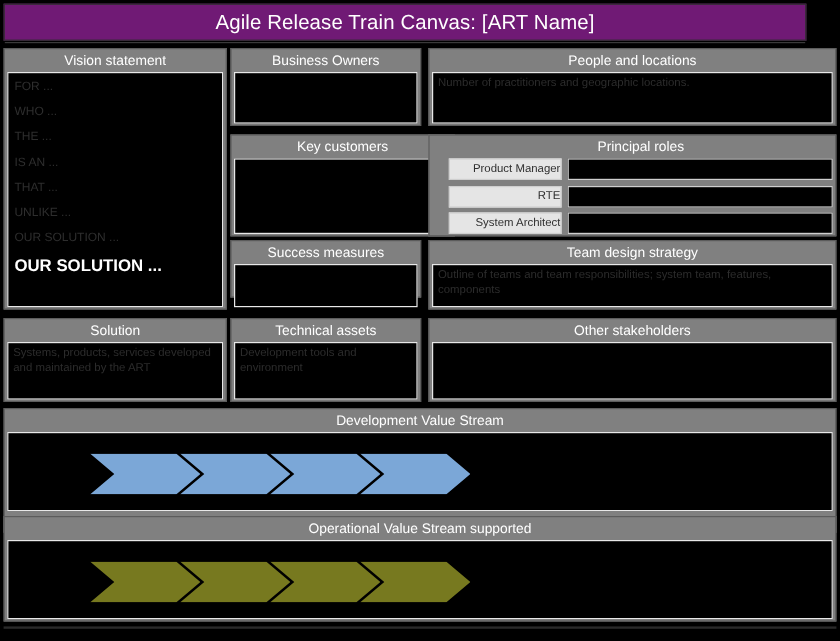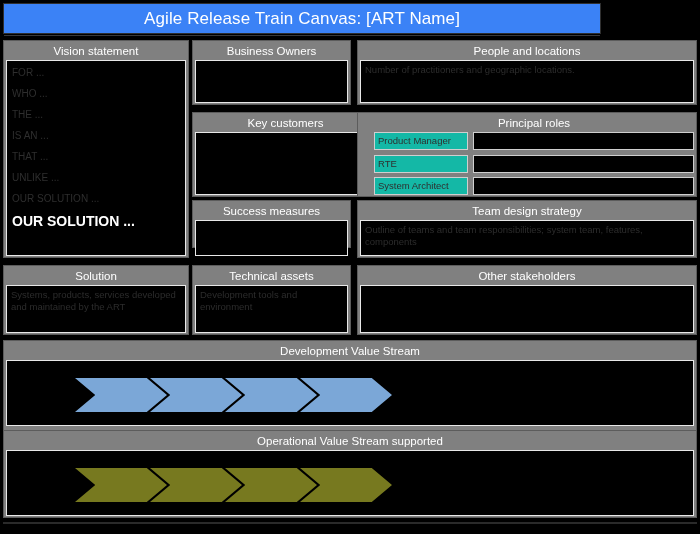--- a/index.html
+++ b/index.html
@@ -19,23 +19,23 @@
     height: 534px;
     background: #000000;
     box-sizing: border-box;
   }
 
   
   .title-bar {
     position: absolute;
     left: 3px;
     top: 3px;
-    width: 598px;
+    width: 669px;
     height: 31px;
-    background: #3b82f6;
+    background: #701a75;
     border: 1px solid #2f2f2f;
     box-sizing: border-box;
     display: flex;
     align-items: center;
     justify-content: center;
     color: #ffffff;
     font-size: 17px;
     letter-spacing: 0.1px;
   }
   .title-bar::after {
@@ -103,29 +103,30 @@
   #success .panel-body { height: 36px; }
 
   
   #people { left: 357px; top: 40px; width: 340px; height: 65px; }
   #people .panel-body { height: 43px; }
   #roles  { left: 357px; top: 112px; width: 340px; height: 85px; padding-left: 16px; }
   #roles .roles-grid { height: 63px; display: flex; flex-direction: column; justify-content: space-between; }
   .role-row { display: flex; height: 18px; }
   .role-name {
     width: 94px;
-    background: #14b8a6;
+    background: #e5e5e5;
     border: 1px solid #cfcfcf;
     box-sizing: border-box;
     color: #2f2f2f;
     font-size: 9.5px;
     line-height: 16px;
     padding-left: 3px;
     white-space: nowrap;
     overflow: hidden;
+    text-align: right;
   }
   .role-value {
     flex: 1;
     margin-left: 5px;
     background: #000000;
     border: 1px solid #cfcfcf;
     box-sizing: border-box;
   }
   #teamdesign { left: 357px; top: 200px; width: 340px; height: 58px; }
   #teamdesign .panel-body { height: 36px; }

